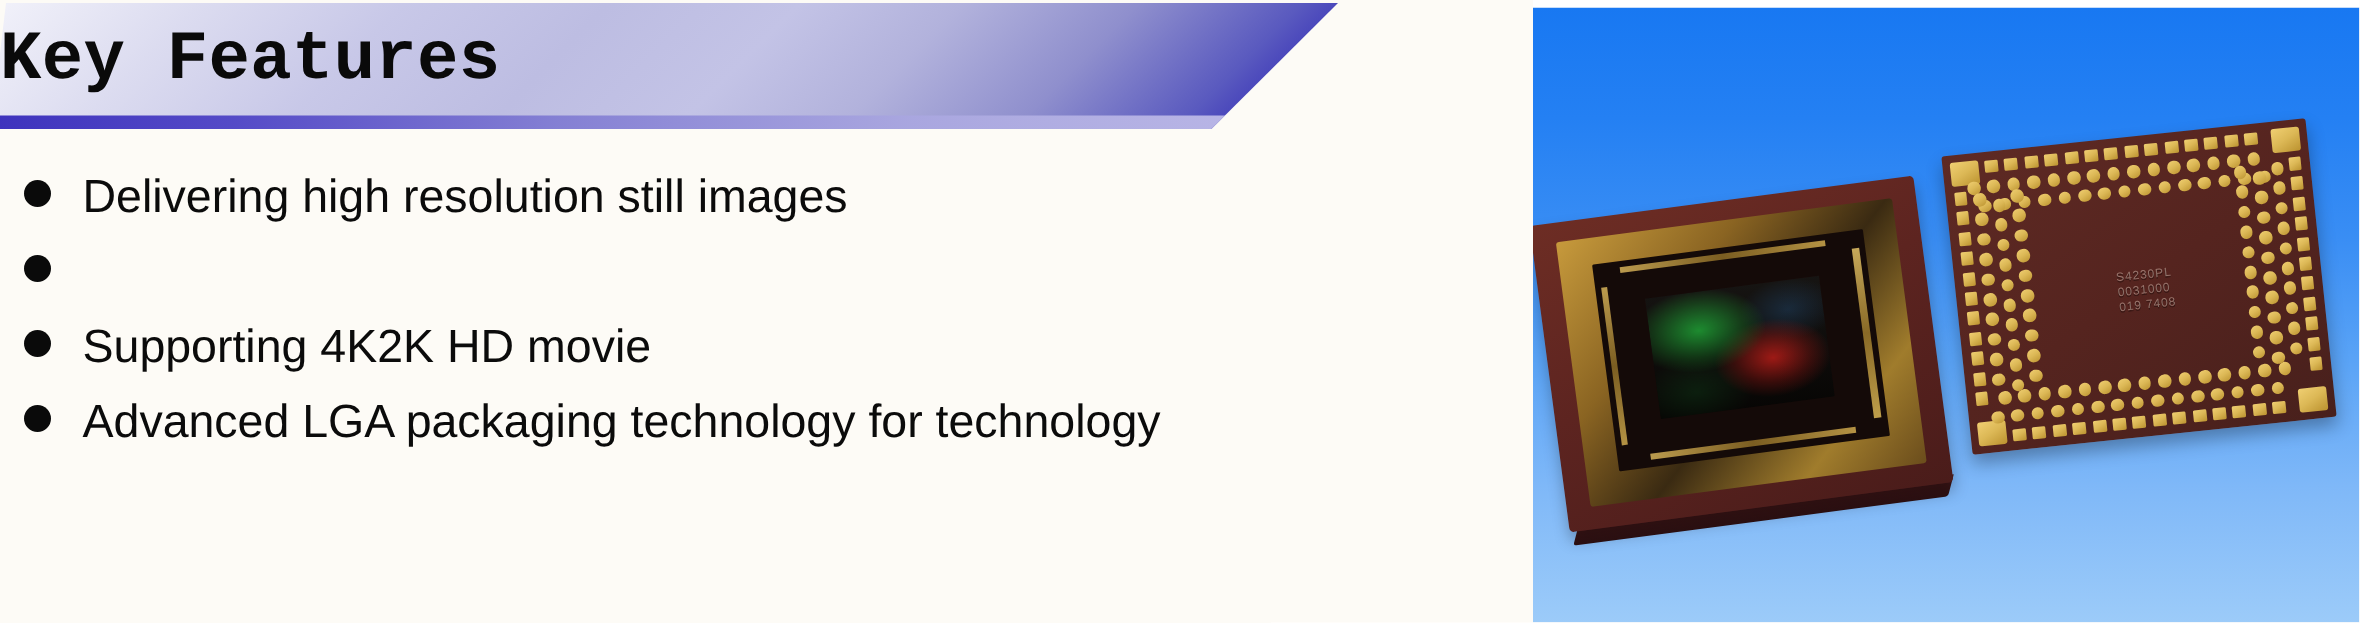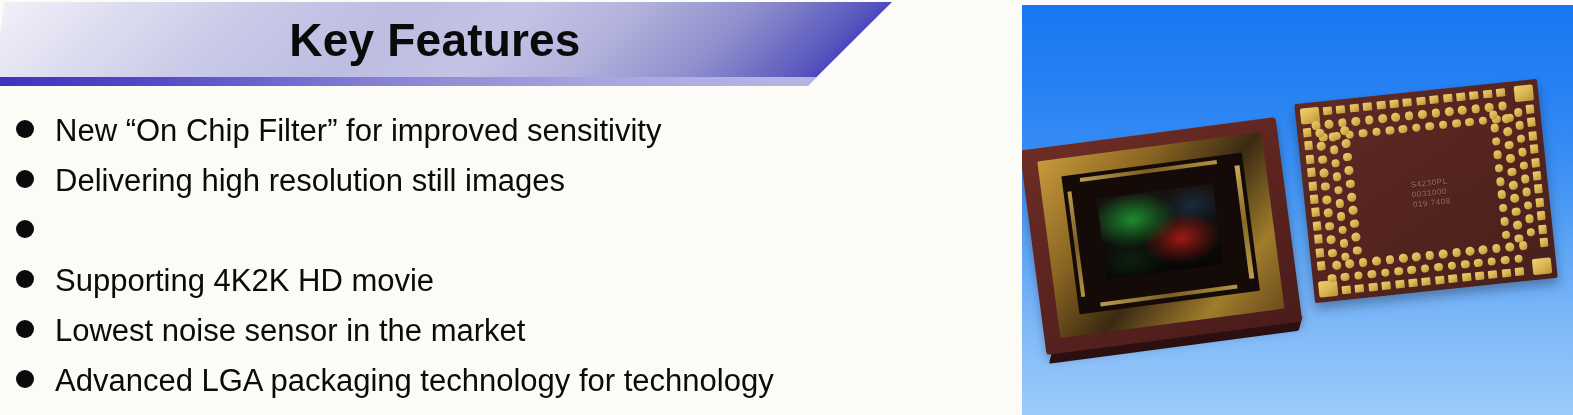--- a/index.html
+++ b/index.html
@@ -66,27 +66,28 @@
     opacity: .92;
   }
 
   #title-text {
     position: absolute;
     left: 0;
     top: 0;
     width: 870px;
     height: 80px;
     line-height: 80px;
-    text-align: center;
+    text-align: left;
     font-size: 46px;
     font-weight: bold;
     color: #0a0a0a;
     letter-spacing: .2px;
     z-index: 3;
     white-space: nowrap;
+    font-family: Liberation Mono, monospace;
   }
 
   
   #feature-list {
     position: absolute;
     left: 0;
     top: 104px;
     width: 1010px;
     list-style: none;
     margin: 0;
@@ -271,43 +272,35 @@
 
 <div id="slide">
 
   <div id="left-panel">
 
     <div id="title-banner"></div>
     <div id="title-text">Key Features</div>
 
     <ul id="feature-list">
 
-      <li class="feature-item">
-        <span class="bullet-dot"></span>
-        <span class="feature-label">New “On Chip Filter” for improved sensitivity</span>
-      </li>
 
       <li class="feature-item">
         <span class="bullet-dot"></span>
         <span class="feature-label">Delivering high resolution still images</span>
       </li>
 
       <li class="feature-item">
         <span class="bullet-dot"></span>
       </li>
 
       <li class="feature-item">
         <span class="bullet-dot"></span>
         <span class="feature-label">Supporting 4K2K HD movie</span>
       </li>
 
-      <li class="feature-item">
-        <span class="bullet-dot"></span>
-        <span class="feature-label">Lowest noise sensor in the market</span>
-      </li>
 
       <li class="feature-item">
         <span class="bullet-dot"></span>
         <span class="feature-label">Advanced LGA packaging technology for technology</span>
       </li>
 
     </ul>
   </div>
 
   <div id="photo-panel">

